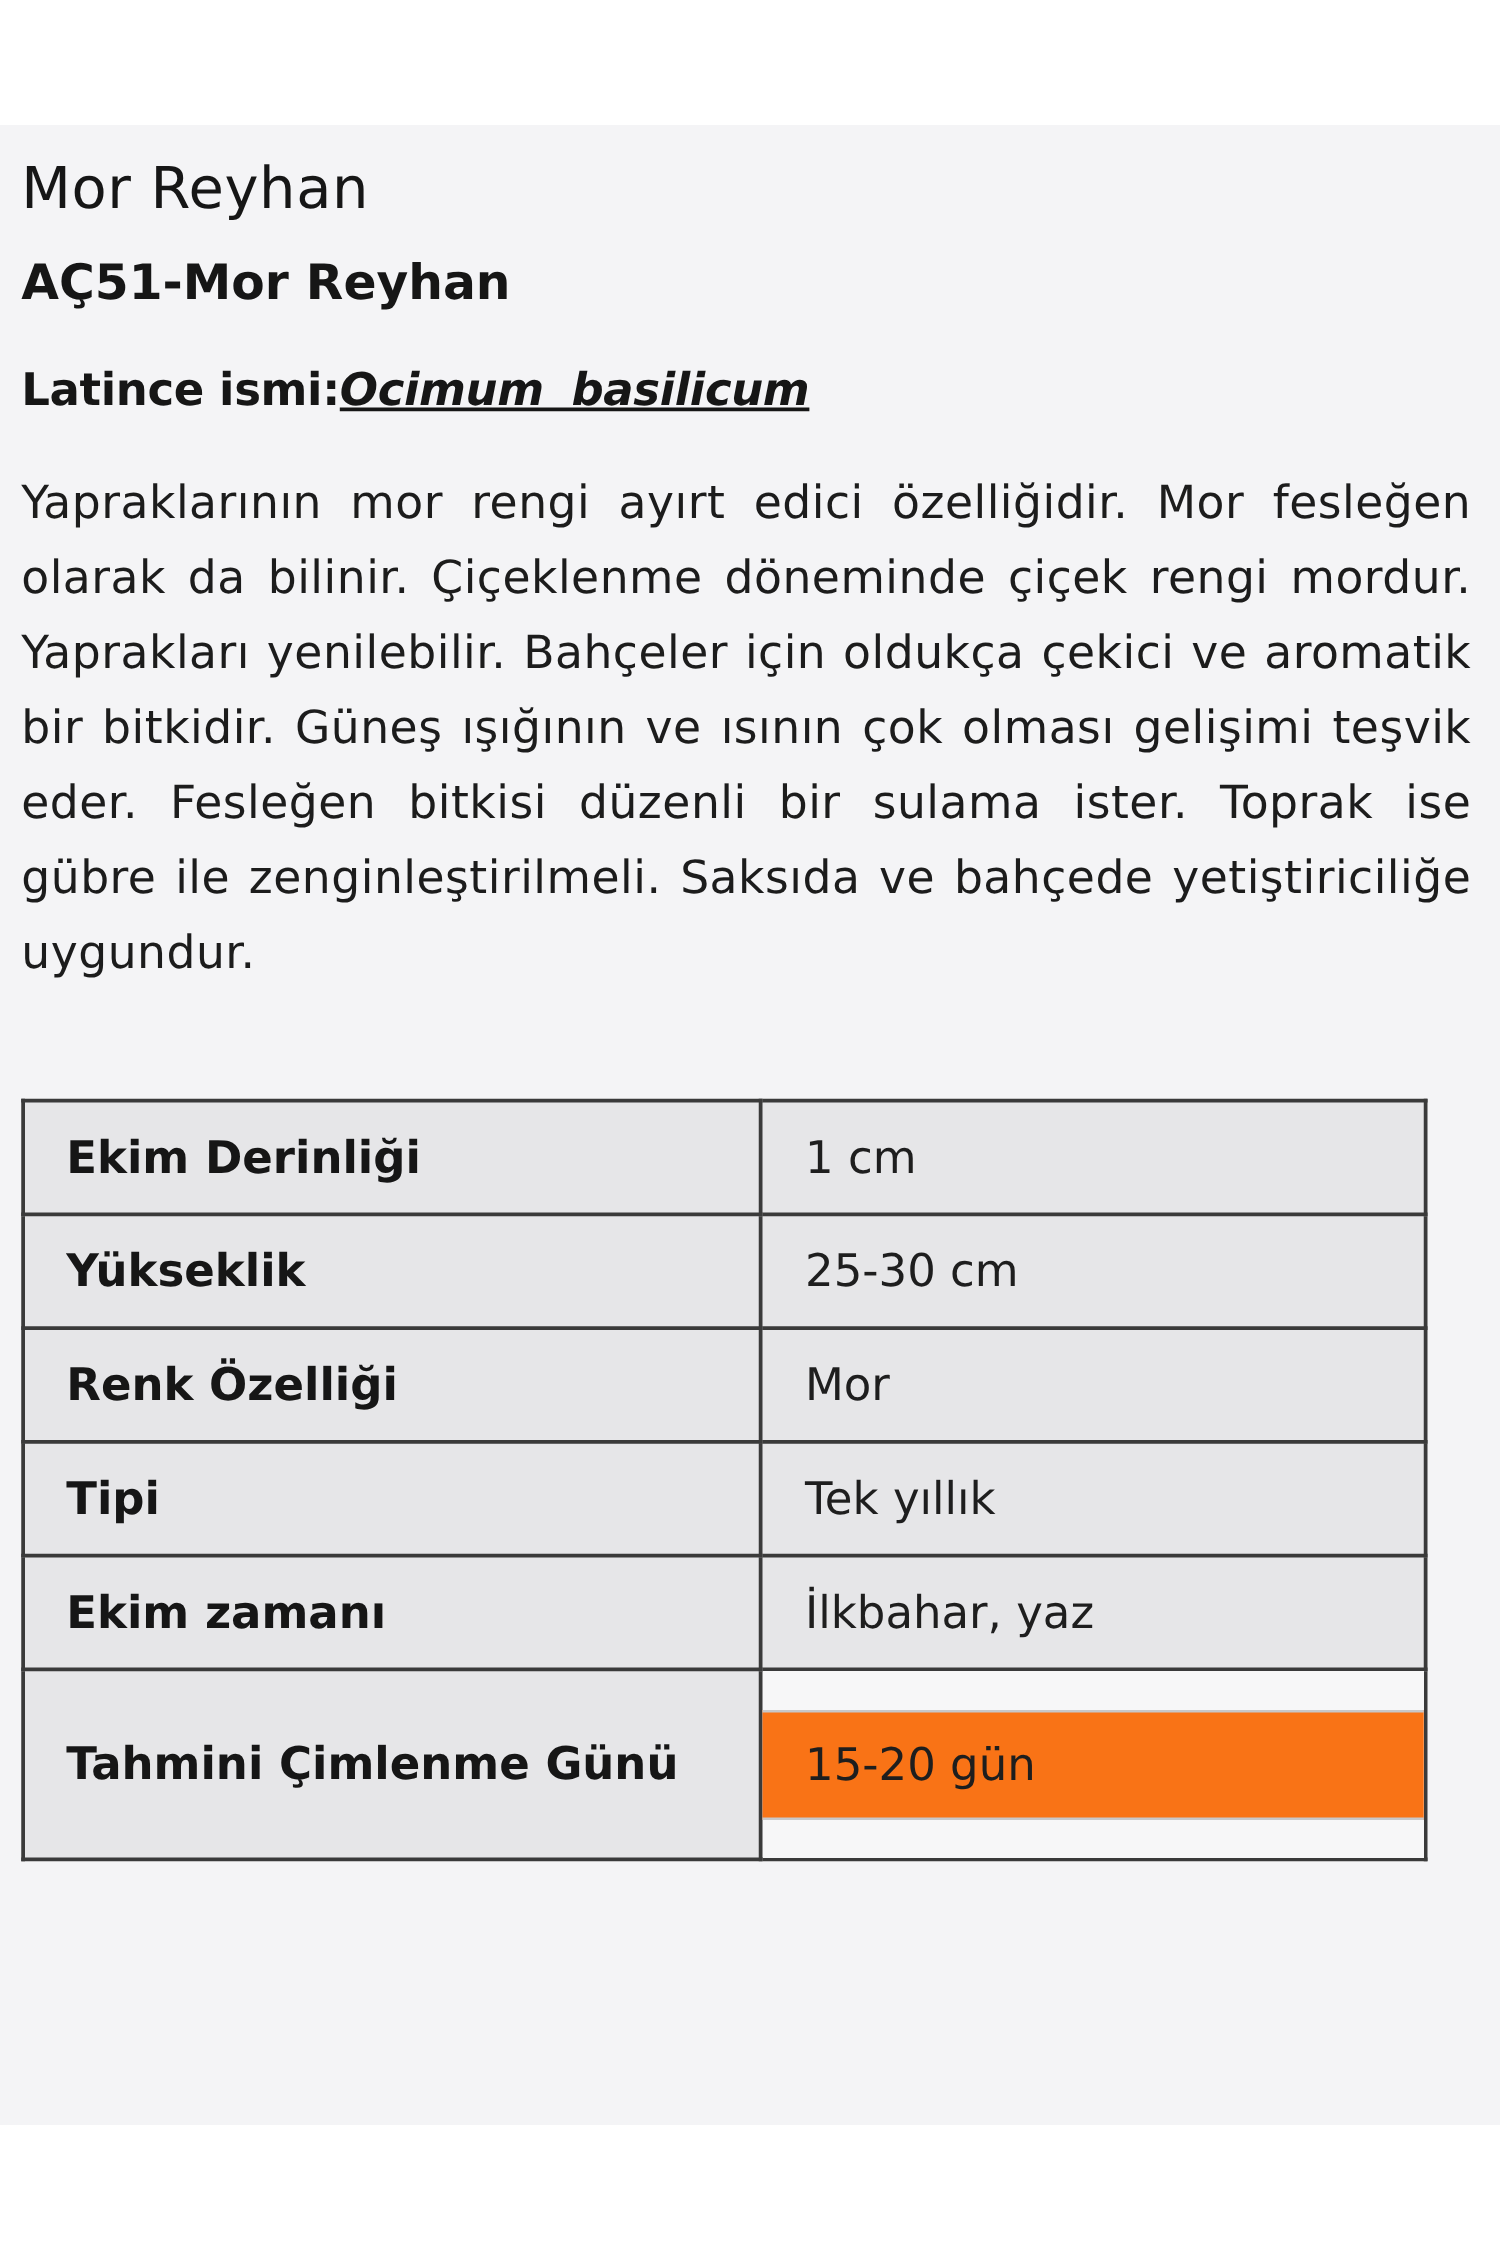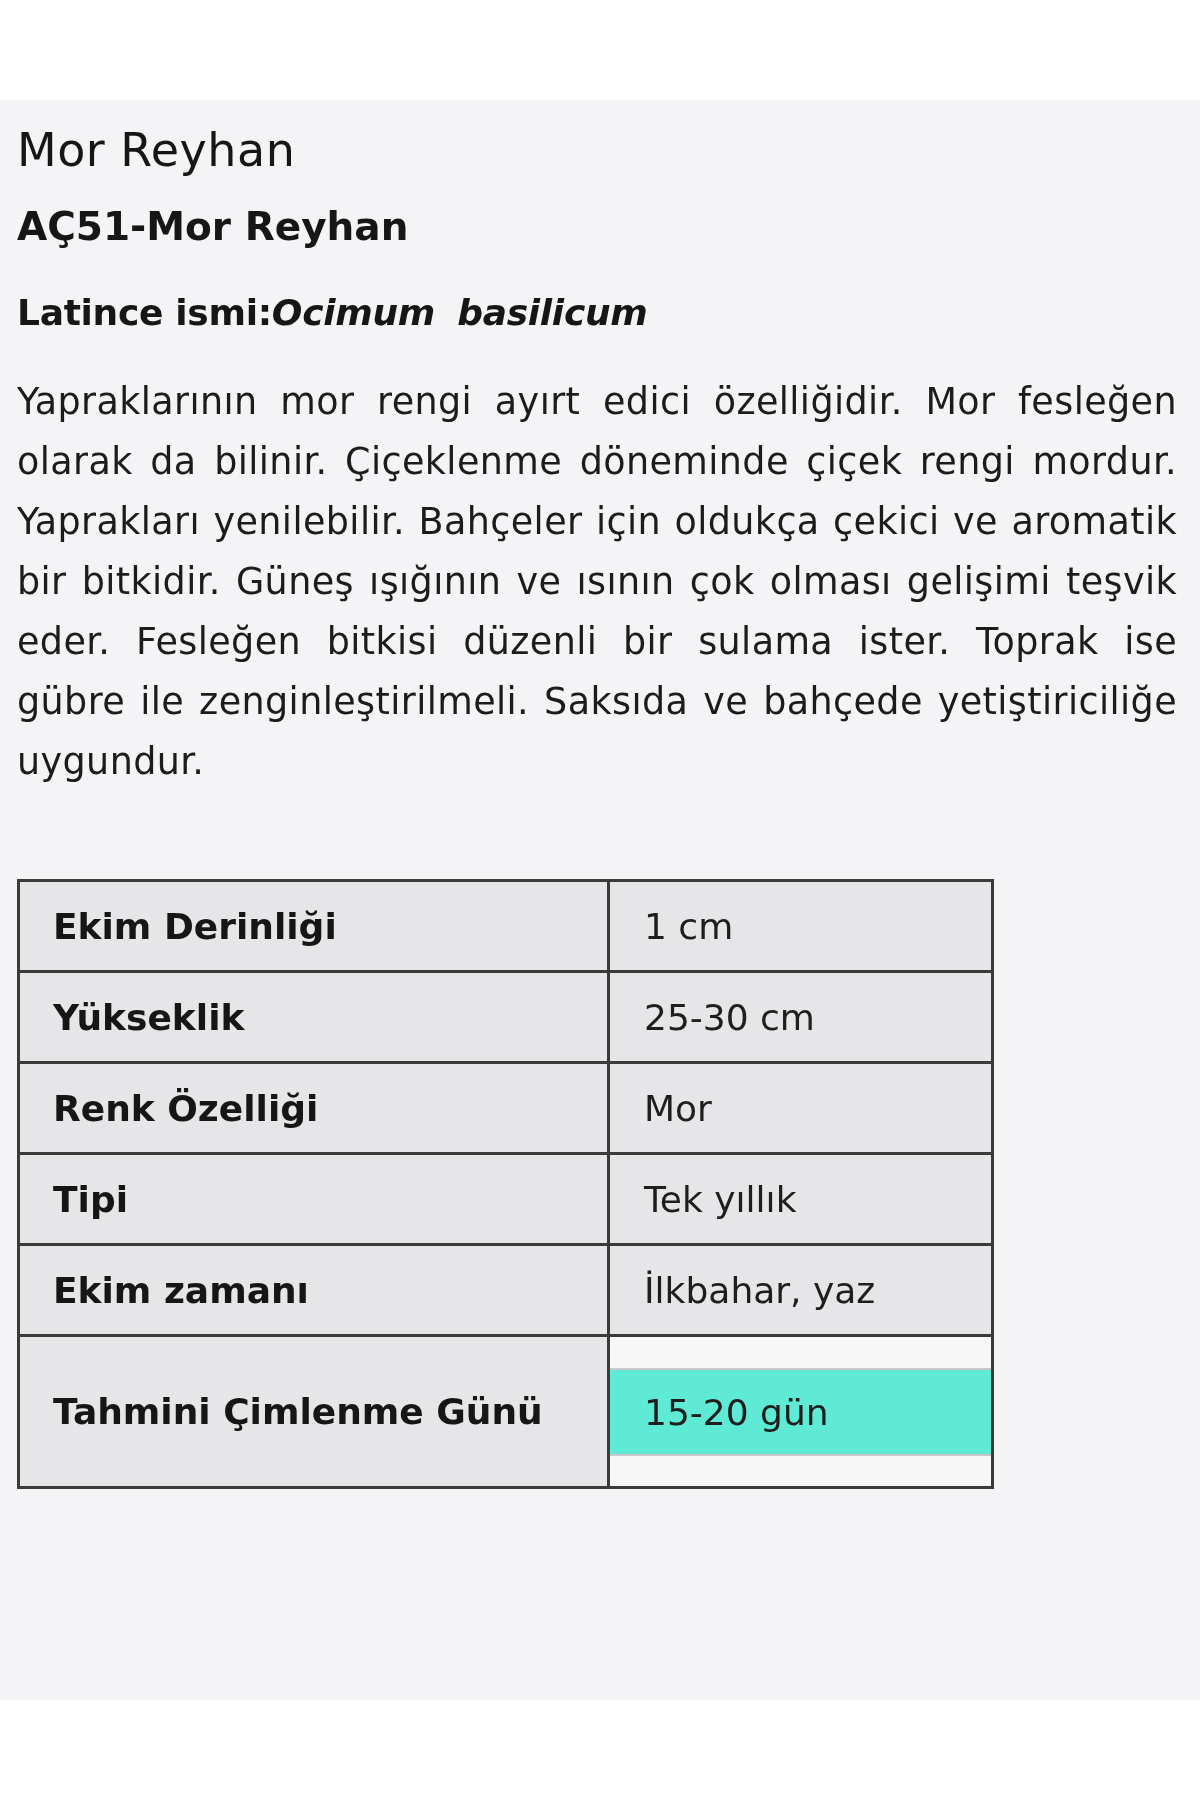--- a/index.html
+++ b/index.html
@@ -15,27 +15,27 @@
     font-size: 46px; font-weight: normal; line-height: 56px; letter-spacing: 0.5px; color: #161616;
   }
   .subtitle {
     position: absolute; left: 17px; top: 203px; margin: 0;
     font-size: 39px; font-weight: bold; line-height: 48px; color: #161616; text-align: right;
   }
   .latin {
     position: absolute; left: 17px; top: 290px; margin: 0;
     font-size: 36px; font-weight: bold; line-height: 46px; color: #161616; letter-spacing: -0.3px;
   }
-  .latin .sci { font-style: italic; word-spacing: 10px; }
+  .latin .sci { font-style: italic; word-spacing: 10px; text-decoration: underline; }
   .desc {
     position: absolute; left: 17px; top: 372px; width: 1160px; margin: 0;
     font-size: 36.5px; line-height: 60px; text-align: justify; color: #1c1c1c; letter-spacing: 0.4px;
   }
   .spec-table {
-    position: absolute; left: 17px; top: 879px; width: 977px;
+    position: absolute; left: 17px; top: 879px; width: 1125px;
     border-collapse: collapse; border: 3px solid #2f2f2f;
   }
   .spec-table td {
     border: 3px solid #3a3a3a; background: #e6e6e8; padding: 0; height: 88px; vertical-align: middle;
     font-size: 36px;
   }
   .spec-table td.label {
     width: 590px; padding-left: 33px; padding-right: 30px; font-weight: bold; color: #161616;
     box-sizing: border-box;
   }
@@ -44,21 +44,21 @@
   }
   .spec-table tr.tall td { height: 149px; }
   .spec-table td.label.justified {
     text-align: justify; text-align-last: left; line-height: 60px;
   }
   .spec-table td.value.banded {
     background: #f7f7f8; position: relative;
   }
   .band {
     position: absolute; left: 0; right: 0; top: 31px; height: 88px;
-    background: #5eead4; border-top: 2px solid #c8c8ca; border-bottom: 2px solid #c8c8ca;
+    background: #f97316; border-top: 2px solid #c8c8ca; border-bottom: 2px solid #c8c8ca;
     display: flex; align-items: center; padding-left: 34px; box-sizing: border-box;
   }
 </style>
 </head>
 <body>
 
 <div class="panel"></div>
 
 <h1 class="title">Mor Reyhan</h1>
 <h2 class="subtitle">AÇ51-Mor Reyhan</h2>

